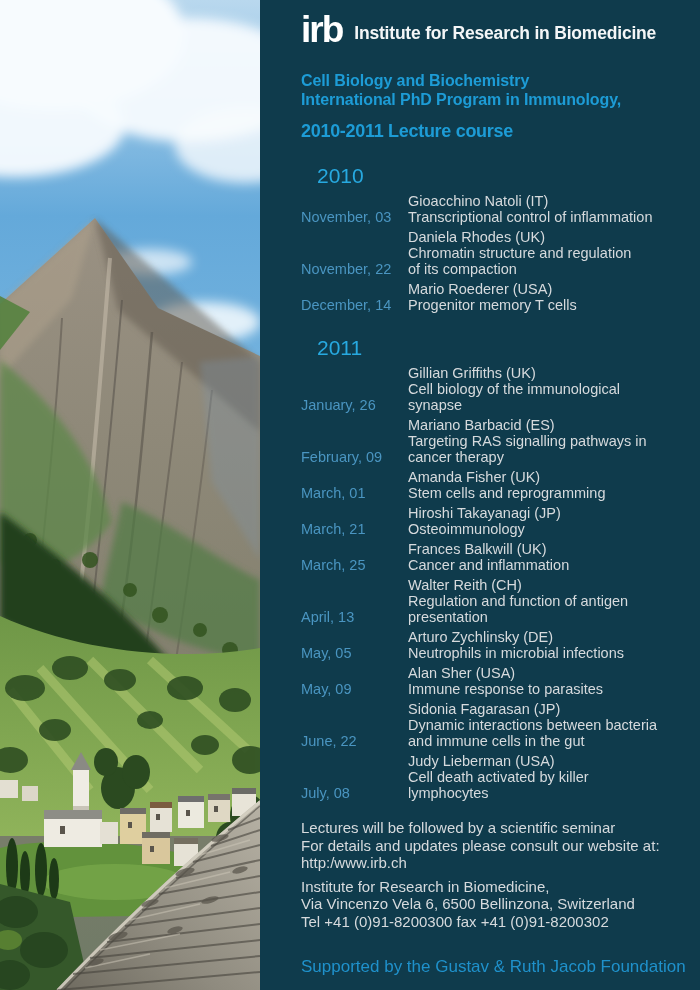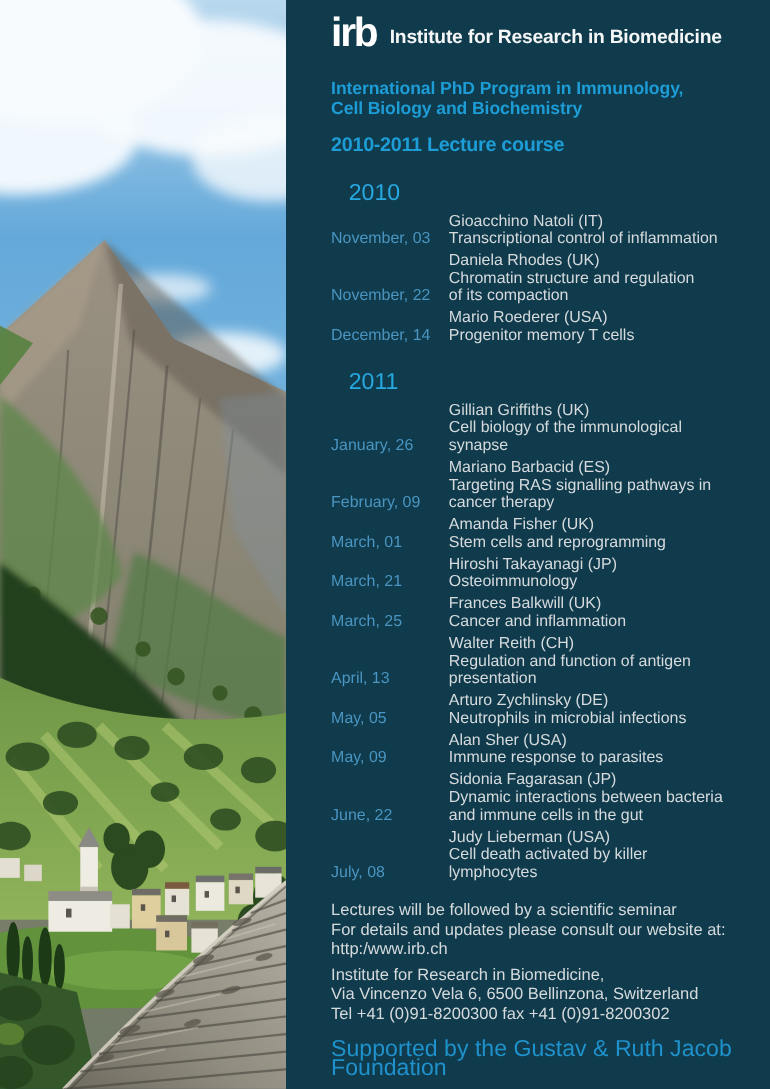--- a/index.html
+++ b/index.html
@@ -50,21 +50,21 @@
   }
   .lecture{display:flex;margin-bottom:4px;font-size:14.5px;line-height:16px;align-items:flex-end;}
   .lec-date{flex:none;width:107px;color:var(--date,#4a95c1);}
   .lec-text{flex:1;max-width:280px;}
   .lec-speaker{color:var(--body-text,#d6dadd);}
   .lec-topic{color:var(--body-text,#d6dadd);white-space:pre-line;}
 
   .footer{margin-top:18px;font-size:15px;line-height:17.5px;color:var(--body-text,#d6dadd);}
   .footer .addr{margin-top:6px;}
   .supported{
-    margin-top:15px;font-size:21px;line-height:17px;
+    margin-top:28px;font-size:17px;line-height:17px;
     color:var(--accent-muted,#1f91cb);
   }
 </style>
 </head>
 <body>
 
 <div class="poster">
 
   <div class="photo">
     <svg viewBox="0 0 260 990" preserveAspectRatio="none">
@@ -257,22 +257,22 @@
   </div>
 
   <div class="panel">
 
     <div class="logo-row">
       <span class="logo-mark">irb</span>
       <span class="logo-name">Institute for Research in Biomedicine</span>
     </div>
 
     <div class="program">
+      <div>Cell Biology and Biochemistry</div>
       <div>International PhD Program in Immunology,</div>
-      <div>Cell Biology and Biochemistry</div>
     </div>
 
     <h1 class="course">2010-2011 Lecture course</h1>
 
     <div id="sections">
   <section class="year-section">
     <h2 class="year">2010</h2>
     <div class="lectures">
   <div class="lecture">
     <div class="lec-date">November, 03</div>

